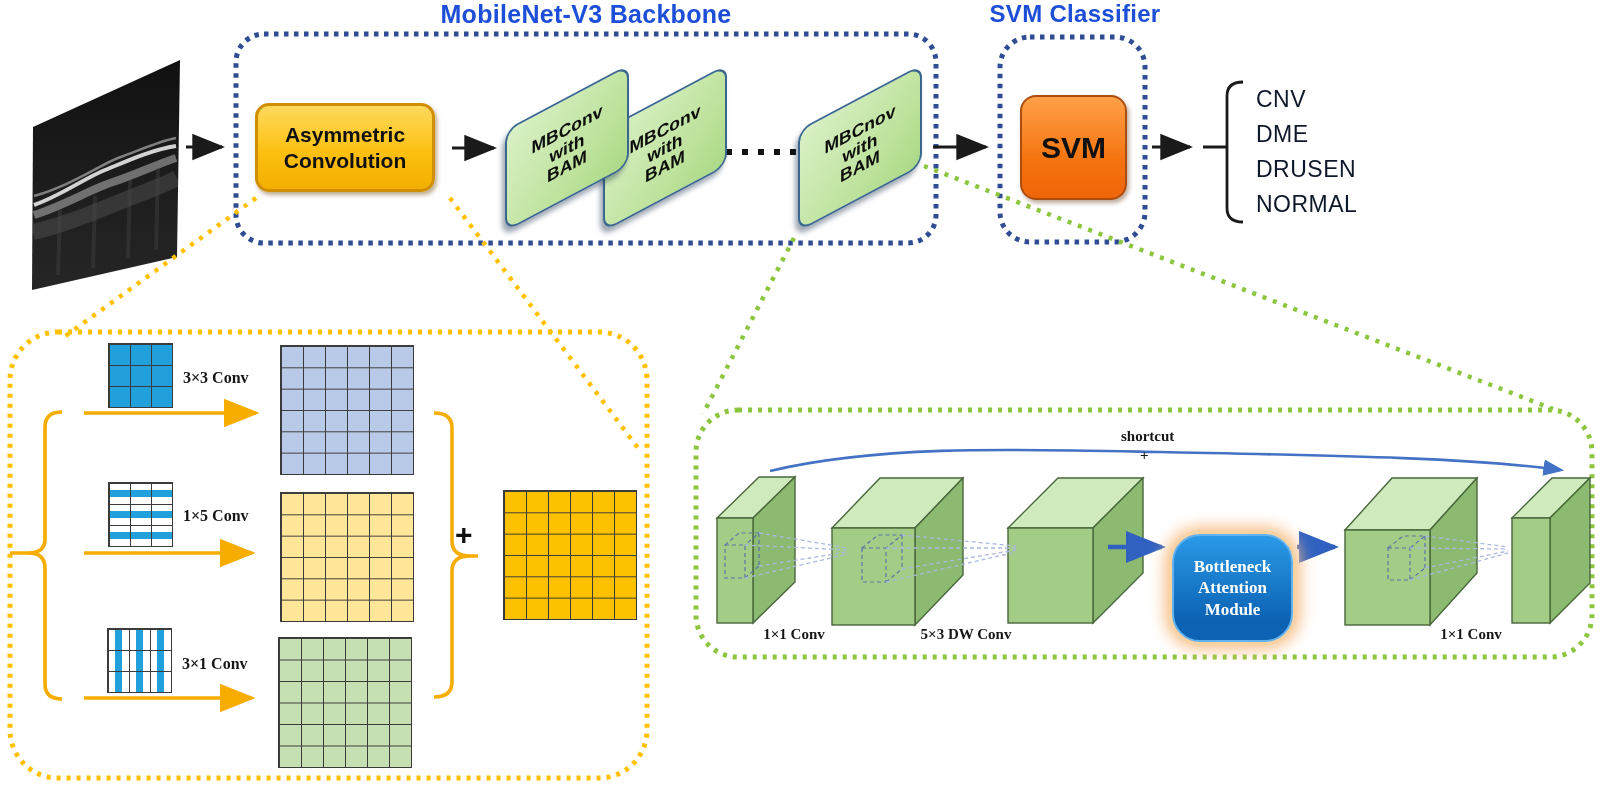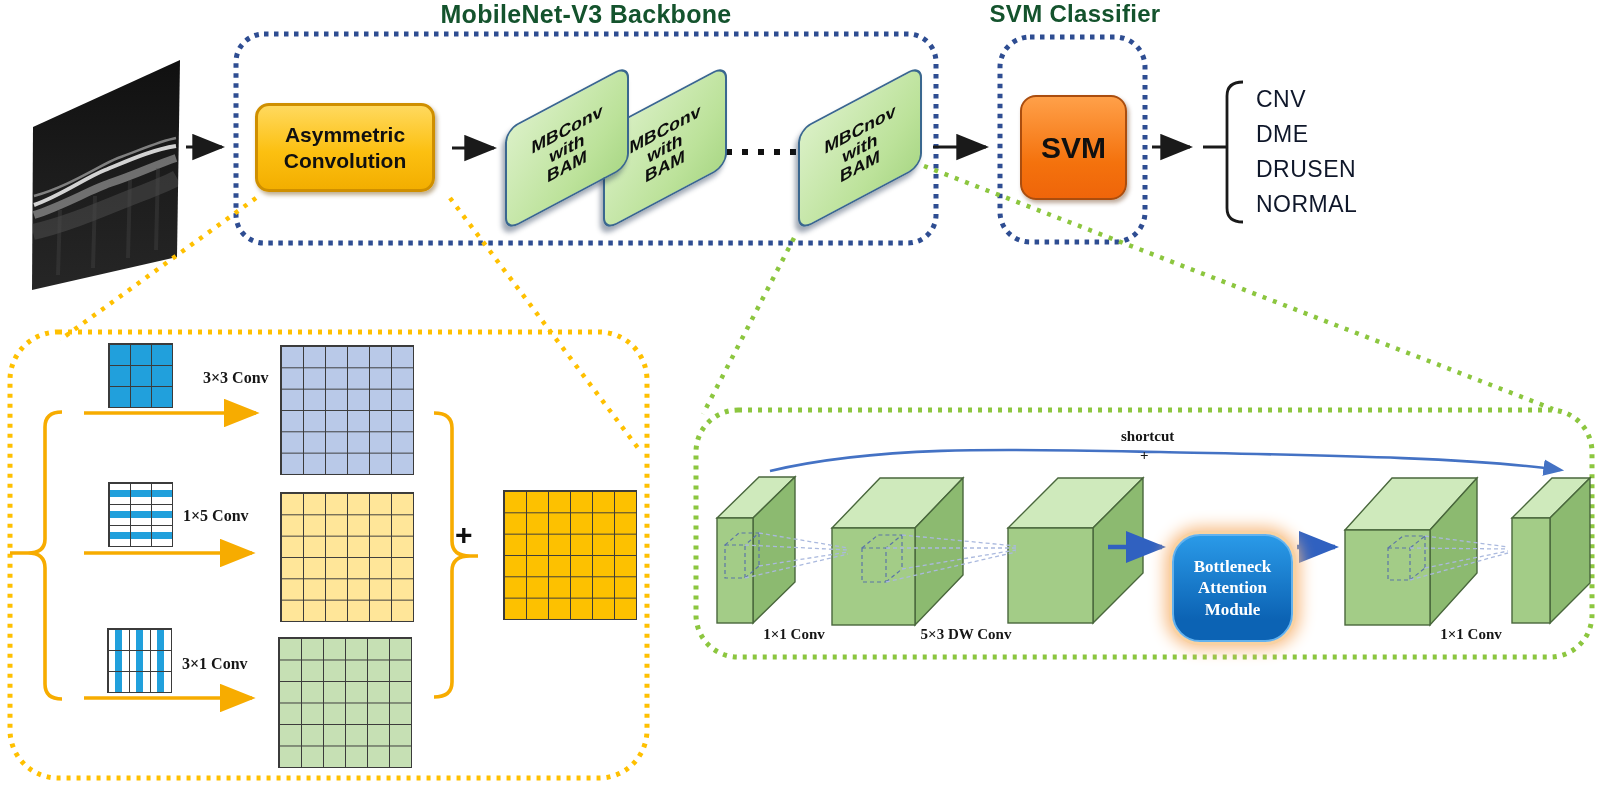--- a/index.html
+++ b/index.html
@@ -1,21 +1,21 @@
 <!DOCTYPE html>
 <html><head>
 <meta charset="utf-8">
 <style>
   html,body{margin:0;padding:0;background:#fff;}
   .stage{position:relative;width:1600px;height:789px;background:#fff;overflow:hidden;
          font-family:"Liberation Sans","DejaVu Sans",sans-serif;}
   .layer{position:absolute;left:0;top:0;width:1600px;height:789px;}
   .abs{position:absolute;box-sizing:border-box;}
   .ml{white-space:pre-line;}
-  .title{font-size:25px;font-weight:600;color:#14532d;text-align:center;letter-spacing:.3px;}
+  .title{font-size:25px;font-weight:600;color:#1d4ed8;text-align:center;letter-spacing:.3px;}
   .asym-box{left:255px;top:103px;width:180px;height:89px;border-radius:14px;
     background:linear-gradient(#ffd95e,#fcc011 55%,#f3ae00);
     border:3px solid #cf8f00;display:flex;align-items:center;justify-content:center;
     font-size:21px;font-weight:700;color:#101010;text-align:center;line-height:1.2;
     box-shadow:2px 3px 4px rgba(110,70,0,.45);}
   .mb-block{width:124px;height:102px;border-radius:13px;top:130px;
     background:linear-gradient(135deg,#daf0c6,#bce29a 70%,#abd887);
     border:2px solid #3a678f;transform:skewY(-28deg);transform-origin:0 0;
     display:flex;align-items:center;justify-content:center;text-align:center;
     font-size:17.5px;font-weight:700;color:#0d0d0d;line-height:1.08;
@@ -193,21 +193,21 @@
   <div class="abs outputs">
     <div>CNV</div>
     <div>DME</div>
     <div>DRUSEN</div>
     <div>NORMAL</div>
   </div>
 
   <div class="abs grid g3 kfull" style="left:108px;top:343px;width:65px;height:65px;"></div>
   <div class="abs grid g3 krow" style="left:108px;top:482px;width:65px;height:65px;"></div>
   <div class="abs grid g3 kcol" style="left:107px;top:628px;width:65px;height:65px;"></div>
-  <div class="abs serifb klabel" style="left:183px;top:369px;margin-left:20px;">3×3 Conv</div>
+  <div class="abs serifb klabel" style="left:183px;top:369px;">3×3 Conv</div>
   <div class="abs serifb klabel" style="left:183px;top:507px;">1×5 Conv</div>
   <div class="abs serifb klabel" style="left:182px;top:655px;">3×1 Conv</div>
   <div class="abs grid g6" style="left:280px;top:345px;width:134px;height:130px;background-color:#b9c9e8;"></div>
   <div class="abs grid g6" style="left:280px;top:492px;width:134px;height:130px;background-color:#ffe699;"></div>
   <div class="abs grid g6" style="left:278px;top:637px;width:134px;height:131px;background-color:#c6e0b4;"></div>
   <div class="abs plus-big" style="left:455px;top:518px;">+</div>
   <div class="abs grid g6" style="left:503px;top:490px;width:134px;height:130px;background-color:#fdc100;"></div>
 
   <div class="abs bam ml">Bottleneck
 Attention

